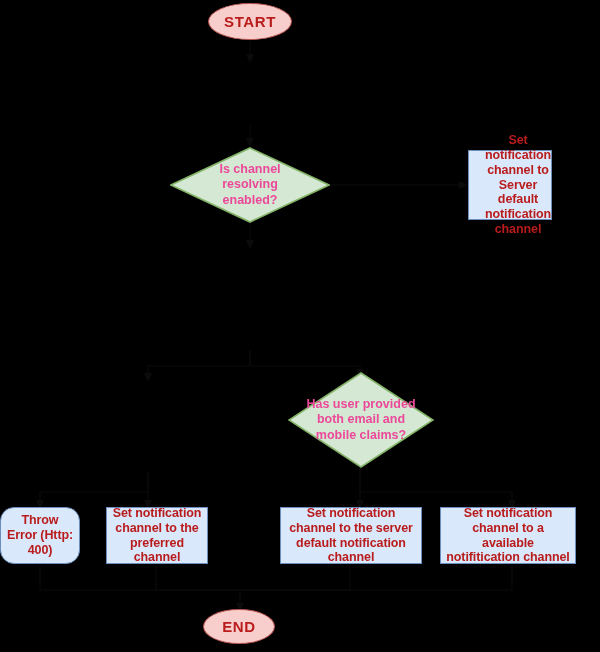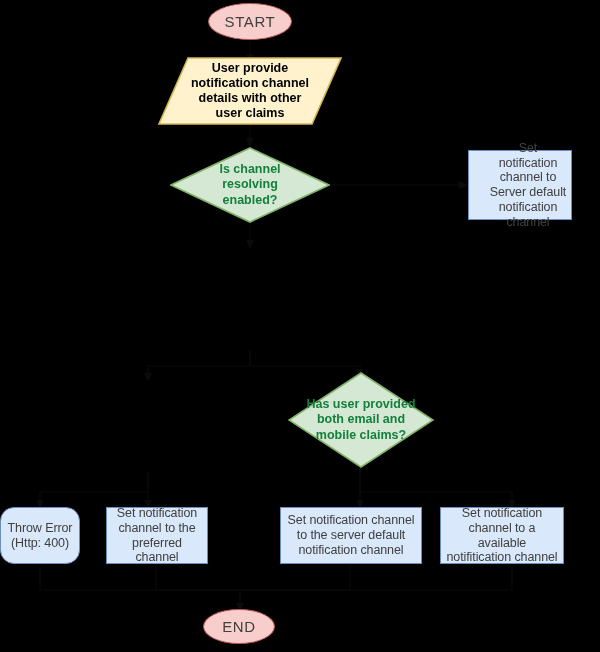--- a/index.html
+++ b/index.html
@@ -16,22 +16,22 @@
     overflow: hidden;
     font-family: "Liberation Sans", sans-serif;
   }
   .node {
     position: absolute;
     box-sizing: border-box;
     display: flex;
     align-items: center;
     justify-content: center;
     text-align: center;
-    color: #404040;
-    font-weight: normal;
+    color: #b91c1c;
+    font-weight: bold;
     line-height: 1.18;
     letter-spacing: -0.1px;
   }
   
   .terminator {
     background: #f8cecc;
     border: 1.6px solid #b85450;
     border-radius: 50%;
     font-size: 15px;
     letter-spacing: 0.6px;
@@ -73,21 +73,21 @@
   }
   .decision-label {
     position: absolute;
     inset: 0;
     display: flex;
     align-items: center;
     justify-content: center;
     text-align: center;
     font-size: 12.5px;
     font-weight: bold;
-    color: #15803d;
+    color: #ec4899;
     line-height: 1.25;
     padding: 0 18%;
     box-sizing: border-box;
   }
   
   .process {
     background: #dae8fc;
     border: 1.4px solid #6c8ebf;
     font-size: 12.5px;
     padding: 2px 4px;
@@ -149,48 +149,42 @@
 
     <path class="edge-path" d="M 40 566 L 40 590 L 240 590 L 240 607"></path>
     <path class="edge-path" d="M 156 566 L 156 590 L 240 590"></path>
     <path class="edge-path" d="M 350 566 L 350 590 L 240 590"></path>
     <path class="edge-path" d="M 512 566 L 512 590 L 240 590"></path>
     <polygon class="edge-head" points="240,612 236,603 244,603"></polygon>
   </svg>
 
   <div class="node terminator" style="left:208px; top:3px; width:84px; height:37px;">START</div>
 
-  <div class="parallelogram-wrap" style="left:158px; top:57px; width:184px; height:68px;">
-    <svg class="parallelogram-svg" viewBox="0 0 184 68" preserveAspectRatio="none" xmlns="http://www.w3.org/2000/svg">
-      <polygon points="30,1 183,1 154,67 1,67" fill="#fff2cc" stroke="#d6b656" stroke-width="1.6"></polygon>
-    </svg>
-    <div class="parallelogram-label">User provide notification channel details with other user claims</div>
-  </div>
 
   <div class="decision" style="left:170px; top:147px; width:160px; height:76px;">
     <svg class="decision-svg" viewBox="0 0 160 76" preserveAspectRatio="none" xmlns="http://www.w3.org/2000/svg">
       <polygon points="80,1 159,38 80,75 1,38" fill="#d5e8d4" stroke="#82b366" stroke-width="1.6"></polygon>
     </svg>
     <div class="decision-label">Is channel resolving enabled?</div>
   </div>
 
-  <div class="node process" style="left:468px; top:150px; width:104px; height:70px;padding-left:20px;">Set notification channel to Server default notification channel</div>
+  <div class="node process" style="left:468px; top:150px; width:84px; height:70px;padding-left:20px;">Set notification channel to Server default notification channel</div>
 
 
 
   <div class="decision" style="left:288px; top:372px; width:146px; height:96px;">
     <svg class="decision-svg" viewBox="0 0 146 96" preserveAspectRatio="none" xmlns="http://www.w3.org/2000/svg">
       <polygon points="73,1 145,48 73,95 1,48" fill="#d5e8d4" stroke="#82b366" stroke-width="1.6"></polygon>
     </svg>
     <div class="decision-label" style="padding:0 12%;">Has user provided both email and mobile claims?</div>
   </div>
 
   <div class="node process" style="left:0px; top:507px; width:80px; height:57px;border-radius:14px;">Throw Error (Http: 400)</div>
 
   <div class="node process" style="left:280px; top:507px; width:142px; height:57px;">Set notification channel to the server default notification channel</div>
 
   <div class="node process" style="left:106px; top:507px; width:102px; height:57px;">Set notification channel to the preferred channel</div>
 
-  <div class="node process" style="left:440px; top:507px; width:124px; height:57px;">Set notification channel to a available notifitication channel</div>
+  <div class="node process" style="left:440px; top:507px; width:136px; height:57px;">Set notification channel to a available notifitication channel</div>
 
   <div class="node terminator" style="left:203px; top:609px; width:72px; height:35px;">END</div>
 
 </div>
 
 </body></html>

